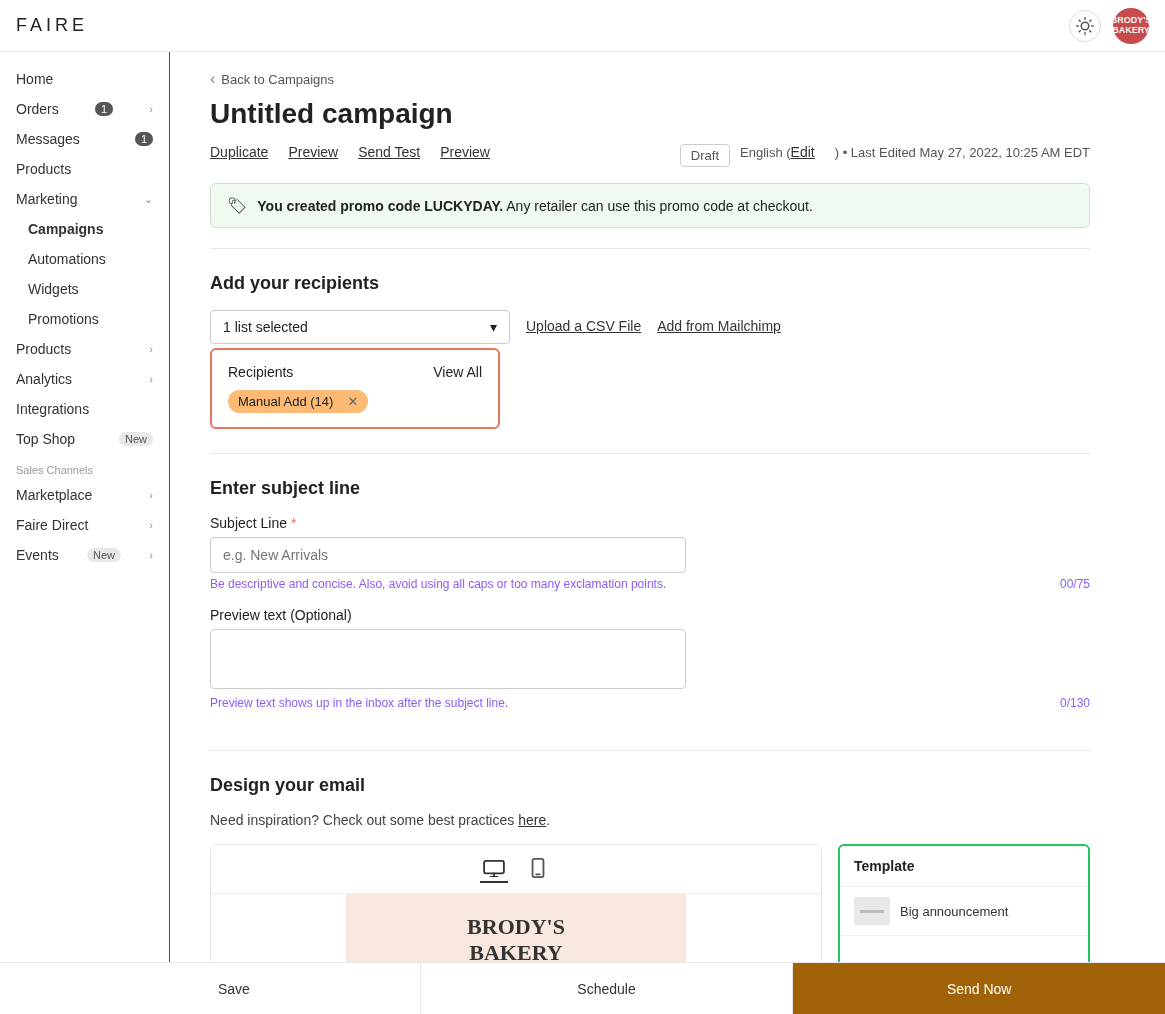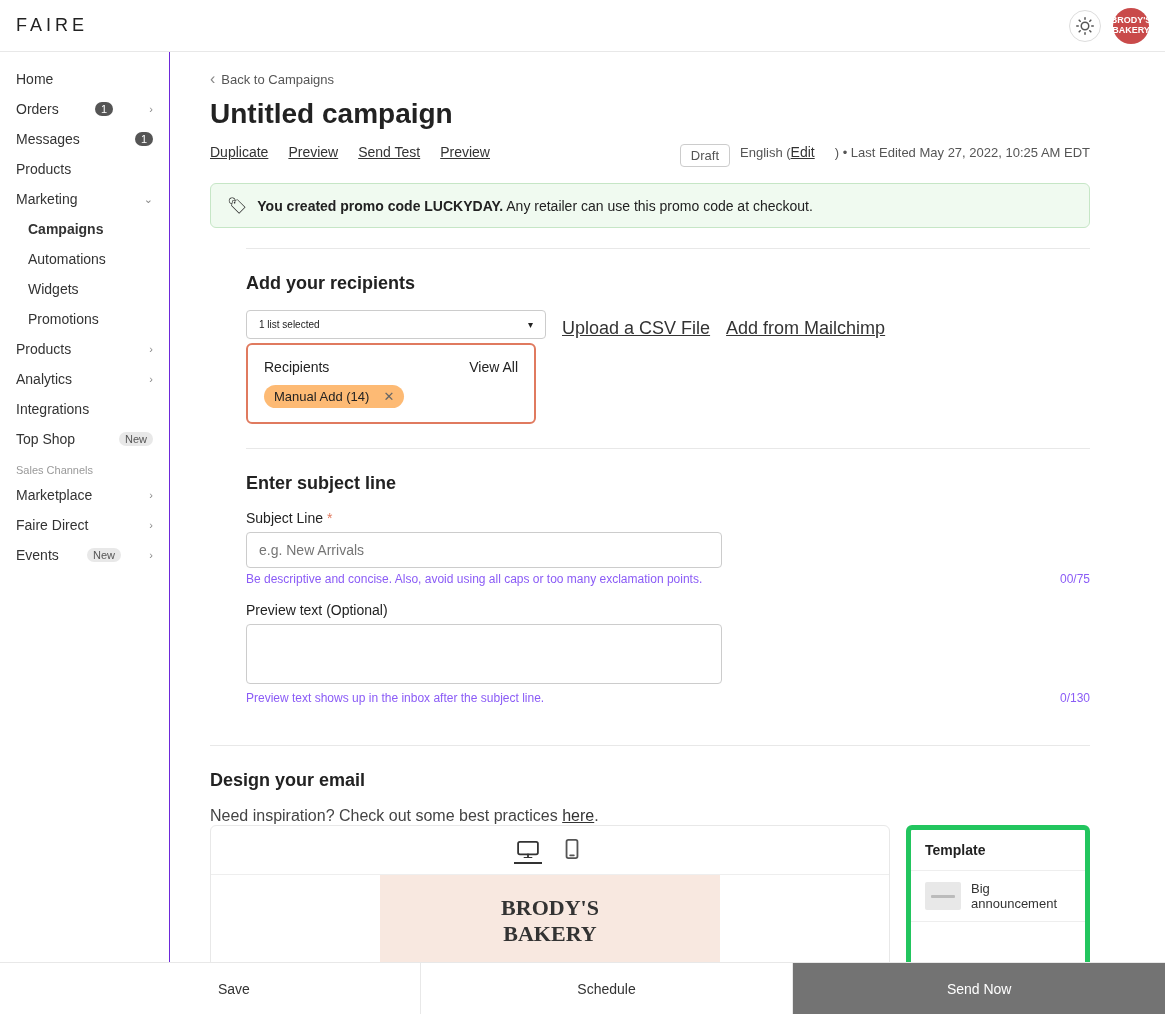--- a/index.html
+++ b/index.html
@@ -40,73 +40,73 @@
     .action-bar a { color: #333; font-size: 14px; text-decoration: underline; margin-right: 20px; cursor: pointer; }
     .draft-badge { border: 1px solid #ccc; border-radius: 4px; padding: 3px 10px; font-size: 13px; color: #555; margin-left: auto; }
     .edit-info { font-size: 13px; color: #555; margin-left: 10px; }
     .edit-info a { color: #333; text-decoration: underline; cursor: pointer; }
 
     
     .promo-banner { background: #f0faf0; border: 1px solid #c6e6c6; border-radius: 6px; padding: 12px 16px; display: flex; align-items: center; gap: 10px; margin-bottom: 20px; font-size: 14px; }
     .promo-banner strong { font-weight: 700; }
 
     
-    .section { border-top: 1px solid #e8e8e8; padding: 24px 0; margin-left: 36px; }
+    .section { border-top: 1px solid #e8e8e8; padding: 24px 0; }
     .section-title { font-size: 18px; font-weight: 700; margin-bottom: 16px; }
 
     
     .recipients-row { display: flex; align-items: flex-start; gap: 16px; flex-wrap: wrap; }
     .dropdown-wrapper { position: relative; }
-    .dropdown-btn { border: 1px solid #ccc; border-radius: 4px; padding: 8px 12px; font-size: 10px; display: flex; align-items: center; gap: 8px; cursor: pointer; width: 300px; background: #fff; }
+    .dropdown-btn { border: 1px solid #ccc; border-radius: 4px; padding: 8px 12px; font-size: 14px; display: flex; align-items: center; gap: 8px; cursor: pointer; width: 300px; background: #fff; }
     .dropdown-btn .down-arrow { margin-left: auto; }
 
     .recipients-popup { border: 2px solid #e07a5f; border-radius: 6px; padding: 14px 16px; width: 290px; margin-top: 4px; background: #fff; }
     .recipients-popup .recip-header { display: flex; align-items: center; justify-content: space-between; margin-bottom: 10px; font-size: 14px; font-weight: 500; }
     .tag { display: inline-flex; align-items: center; gap: 14px; background: #fdba74; border-radius: 20px; padding: 4px 10px; font-size: 13px; }
     .tag .x { cursor: pointer; color: #666; font-size: 13px; }
 
     .upload-links { display: flex; gap: 16px; align-items: center; padding-top: 8px; }
-    .upload-links a { color: #333; text-decoration: underline; font-size: 18px; cursor: pointer; white-space: nowrap; }
+    .upload-links a { color: #333; text-decoration: underline; font-size: 14px; cursor: pointer; white-space: nowrap; }
 
     
     .form-group { margin-bottom: 16px; }
     .form-label { font-size: 14px; font-weight: 500; margin-bottom: 6px; display: flex; align-items: center; gap: 4px; }
     .required-star { color: #e07a5f; }
     .form-input { width: 476px; border: 1px solid #ccc; border-radius: 4px; padding: 9px 12px; font-size: 14px; outline: none; }
     .form-hint { font-size: 12px; color: #8b5cf6; margin-top: 4px; display: flex; justify-content: space-between; align-items: flex-start; }
     .form-textarea { width: 476px; border: 1px solid #ccc; border-radius: 4px; padding: 9px 12px; font-size: 14px; outline: none; min-height: 60px; resize: none; }
 
     
     .design-section { border-top: 1px solid #e8e8e8; padding: 24px 0; }
-    .inspiration-text { font-size: 16px; color: #444; }
+    .inspiration-text { font-size: 14px; color: #444; margin-bottom: 16px; }
     .inspiration-text a { color: #333; text-decoration: underline; cursor: pointer; }
 
     
     .email-preview-area { display: flex; gap: 16px; }
     .email-canvas { border: 1px solid #e8e8e8; border-radius: 6px; flex: 1; min-height: 120px; overflow: hidden; }
     .canvas-toolbar { display: flex; align-items: center; justify-content: center; gap: 16px; padding: 10px; border-bottom: 1px solid #eee; }
     .canvas-icon { width: 28px; height: 28px; display: flex; align-items: center; justify-content: center; border-bottom: 2px solid transparent; cursor: pointer; }
     .canvas-icon.active { border-bottom: 2px solid #333; }
     .canvas-preview { background: #fff; min-height: 80px; display: flex; justify-content: center; padding: 0; }
     .bakery-preview { background: #f8e8e0; width: 100%; max-width: 340px; display: flex; align-items: center; justify-content: center; min-height: 80px; }
     .bakery-label { font-family: Georgia, serif; font-size: 22px; font-weight: 700; color: #333; text-align: center; line-height: 1.2; padding: 20px; }
 
     
-    .template-panel { width: 184px; border: 5px solid #22c55e; border-radius: 6px; overflow: hidden; flex-shrink: 0; }
+    .template-panel { width: 252px; border: 2px solid #22c55e; border-radius: 6px; overflow: hidden; flex-shrink: 0; }
     .template-panel-title { padding: 12px 14px; font-weight: 600; font-size: 14px; border-bottom: 1px solid #eee; }
     .template-item { padding: 10px 14px; display: flex; align-items: center; gap: 10px; border-bottom: 1px solid #eee; cursor: pointer; }
     .template-thumb { width: 36px; height: 28px; background: #e8e8e8; border-radius: 2px; flex-shrink: 0; display: flex; align-items: center; justify-content: center; }
     .template-thumb-line { width: 24px; height: 3px; background: #bbb; border-radius: 1px; }
     .template-name { font-size: 13px; color: #333; }
 
     
     .footer-bar { height: 52px; border-top: 1px solid #e8e8e8; display: flex; align-items: center; flex-shrink: 0; background: #fff; }
     .footer-save { flex: 1; display: flex; align-items: center; justify-content: center; border-right: 1px solid #e8e8e8; font-size: 14px; cursor: pointer; color: #333; height: 100%; padding-left: 48px; }
     .footer-schedule { flex: 1; display: flex; align-items: center; justify-content: center; border-right: 1px solid #e8e8e8; font-size: 14px; cursor: pointer; color: #333; height: 100%; }
-    .footer-send { flex: 1; display: flex; align-items: center; justify-content: center; background: #737373; color: #fff; font-size: 14px; font-weight: 500; cursor: pointer; height: 100%; }
+    .footer-send { flex: 1; display: flex; align-items: center; justify-content: center; background: #a16207; color: #fff; font-size: 14px; font-weight: 500; cursor: pointer; height: 100%; }
   </style>
 </head>
 <body>
 
 <div class="topbar">
   <span class="topbar-logo">FAIRE</span>
   <div class="topbar-right">
     <div class="topbar-bulb">
       <svg width="18" height="18" viewBox="0 0 24 24" fill="none" stroke="#555" stroke-width="2" stroke-linecap="round" stroke-linejoin="round">
         <circle cx="12" cy="12" r="5"></circle>

